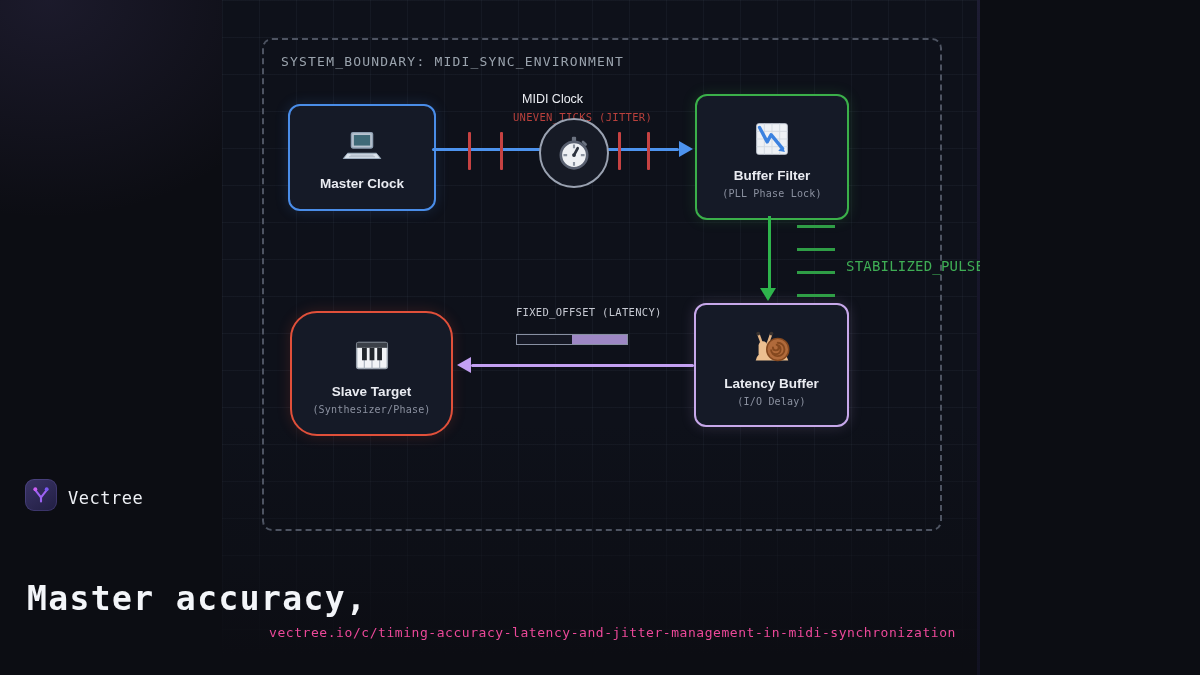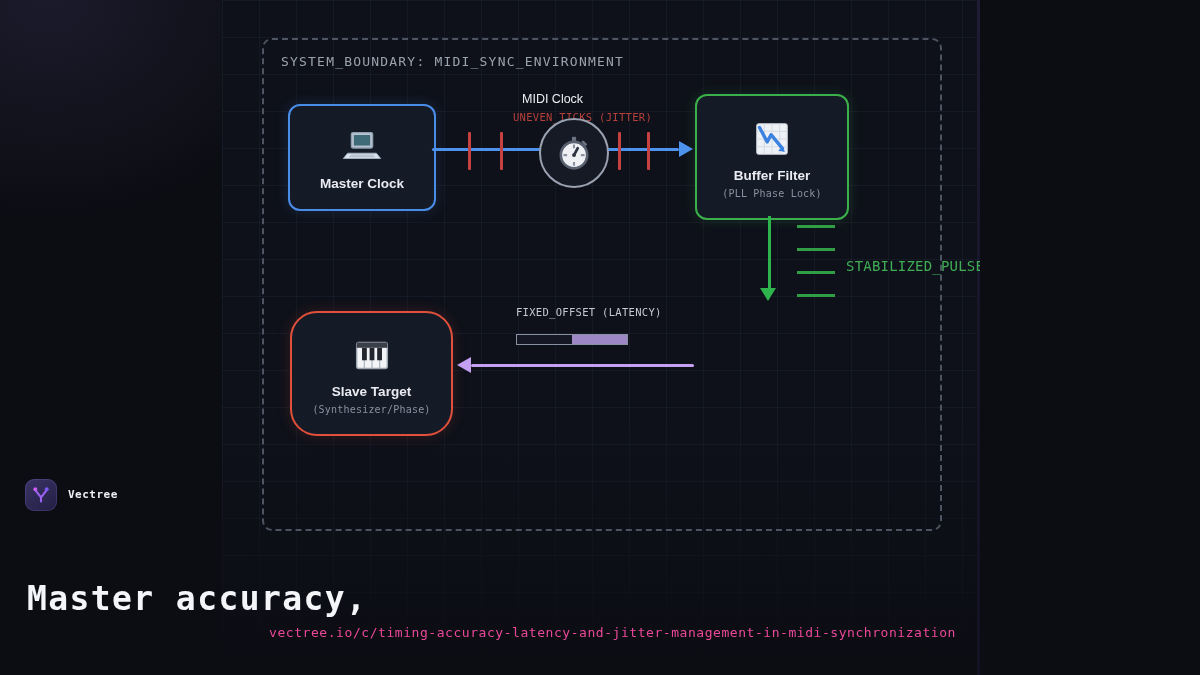--- a/index.html
+++ b/index.html
@@ -68,21 +68,21 @@
   #fixed-label{left:516px;top:306px;font-size:10.5px;letter-spacing:.3px;color:#c6c9d2;}
   #progress{left:516px;top:334px;width:112px;height:11px;background:#151824;
         border:1.5px solid #8890a2;box-sizing:border-box;}
   #progress-fill{position:absolute;right:0;top:0;bottom:0;width:50%;background:#9d87c4;}
 
   
   #logo{left:25px;top:479px;width:32px;height:32px;border-radius:9px;
         background:linear-gradient(145deg,#3a3466,#211e42);
         box-shadow:inset 0 0 0 1px rgba(160,140,255,.18);
         display:flex;align-items:center;justify-content:center;}
-  #brand-name{left:68px;top:488px;font-size:11px;font-weight:bold;color:#eef0f5;letter-spacing:.5px;}
+  #brand-name{left:68px;top:488px;font-size:17px;font-weight:normal;color:#eef0f5;letter-spacing:.5px;}
   #headline{left:27px;top:518px;font-weight:bold;font-size:33px;line-height:32.5px;
         letter-spacing:1.4px;color:#f3f5f9;white-space:pre;}
   #footer-url{right:24px;top:625px;font-size:13px;letter-spacing:.55px;color:#ec4899;}
 
   svg{display:block;}
 </style>
 </head>
 <body>
 
 <div id="stage">
@@ -150,20 +150,36 @@
         <rect x="8" y="8" width="32" height="32" rx="2" fill="#eef1f5" stroke="#c3c9d4"></rect>
         <path d="M8 16 h32 M8 24 h32 M8 32 h32 M16 8 v32 M24 8 v32 M32 8 v32" stroke="#d4dae2" stroke-width="1"></path>
         <path d="M11 12 L19 27 L23 19.5 L35 34" stroke="#3b82e0" stroke-width="3.5" fill="none" stroke-linecap="round" stroke-linejoin="round"></path>
         <path d="M37.5 37.5 l-7 -1.2 4.6 -4.6 z" fill="#3b82e0"></path>
       </svg>
     </span>
     <div class="nlabel">Buffer Filter</div>
     <div class="nsub">(PLL Phase Lock)</div>
   </div>
 
+  <div class="abs node" id="node-latency">
+    <span>
+      <svg width="46" height="46" viewBox="0 0 48 48">
+        <line x1="14" y1="22" x2="10" y2="11" stroke="#e5b687" stroke-width="2.6"></line>
+        <line x1="19" y1="22" x2="23" y2="11" stroke="#e5b687" stroke-width="2.6"></line>
+        <circle cx="9.6" cy="10" r="2" fill="#3a3330"></circle>
+        <circle cx="23.4" cy="10" r="2" fill="#3a3330"></circle>
+        <rect x="10" y="18" width="9" height="17" rx="4.5" fill="#ecbf90"></rect>
+        <path d="M7 38 q2 -9 11 -9 h10 q10 0 13 9 z" fill="#ecbf90"></path>
+        <circle cx="30" cy="26.5" r="11.5" fill="#b06a3b" stroke="#84481f" stroke-width="1.5"></circle>
+        <path d="M30 19.5 a7 7 0 1 1 -7 7 a5 5 0 1 0 5 -5 a3 3 0 1 1 -3 3" stroke="#84481f" stroke-width="2" fill="none" stroke-linecap="round"></path>
+      </svg>
+    </span>
+    <div class="nlabel">Latency Buffer</div>
+    <div class="nsub">(I/O Delay)</div>
+  </div>
 
   <div class="abs node" id="node-slave">
     <span>
       <svg width="46" height="46" viewBox="0 0 48 48">
         <rect x="8" y="11" width="32" height="27" rx="2" fill="#f2f4f7" stroke="#9aa3ae" stroke-width="1.5"></rect>
         <rect x="8" y="11" width="32" height="5.5" fill="#3b4048"></rect>
         <path d="M16 16.5 v21.5 M24 16.5 v21.5 M32 16.5 v21.5" stroke="#aab2bc" stroke-width="1.2"></path>
         <rect x="13.6" y="16.5" width="5" height="13" fill="#22262c"></rect>
         <rect x="21.5" y="16.5" width="5" height="13" fill="#22262c"></rect>
         <rect x="29.4" y="16.5" width="5" height="13" fill="#22262c"></rect>

